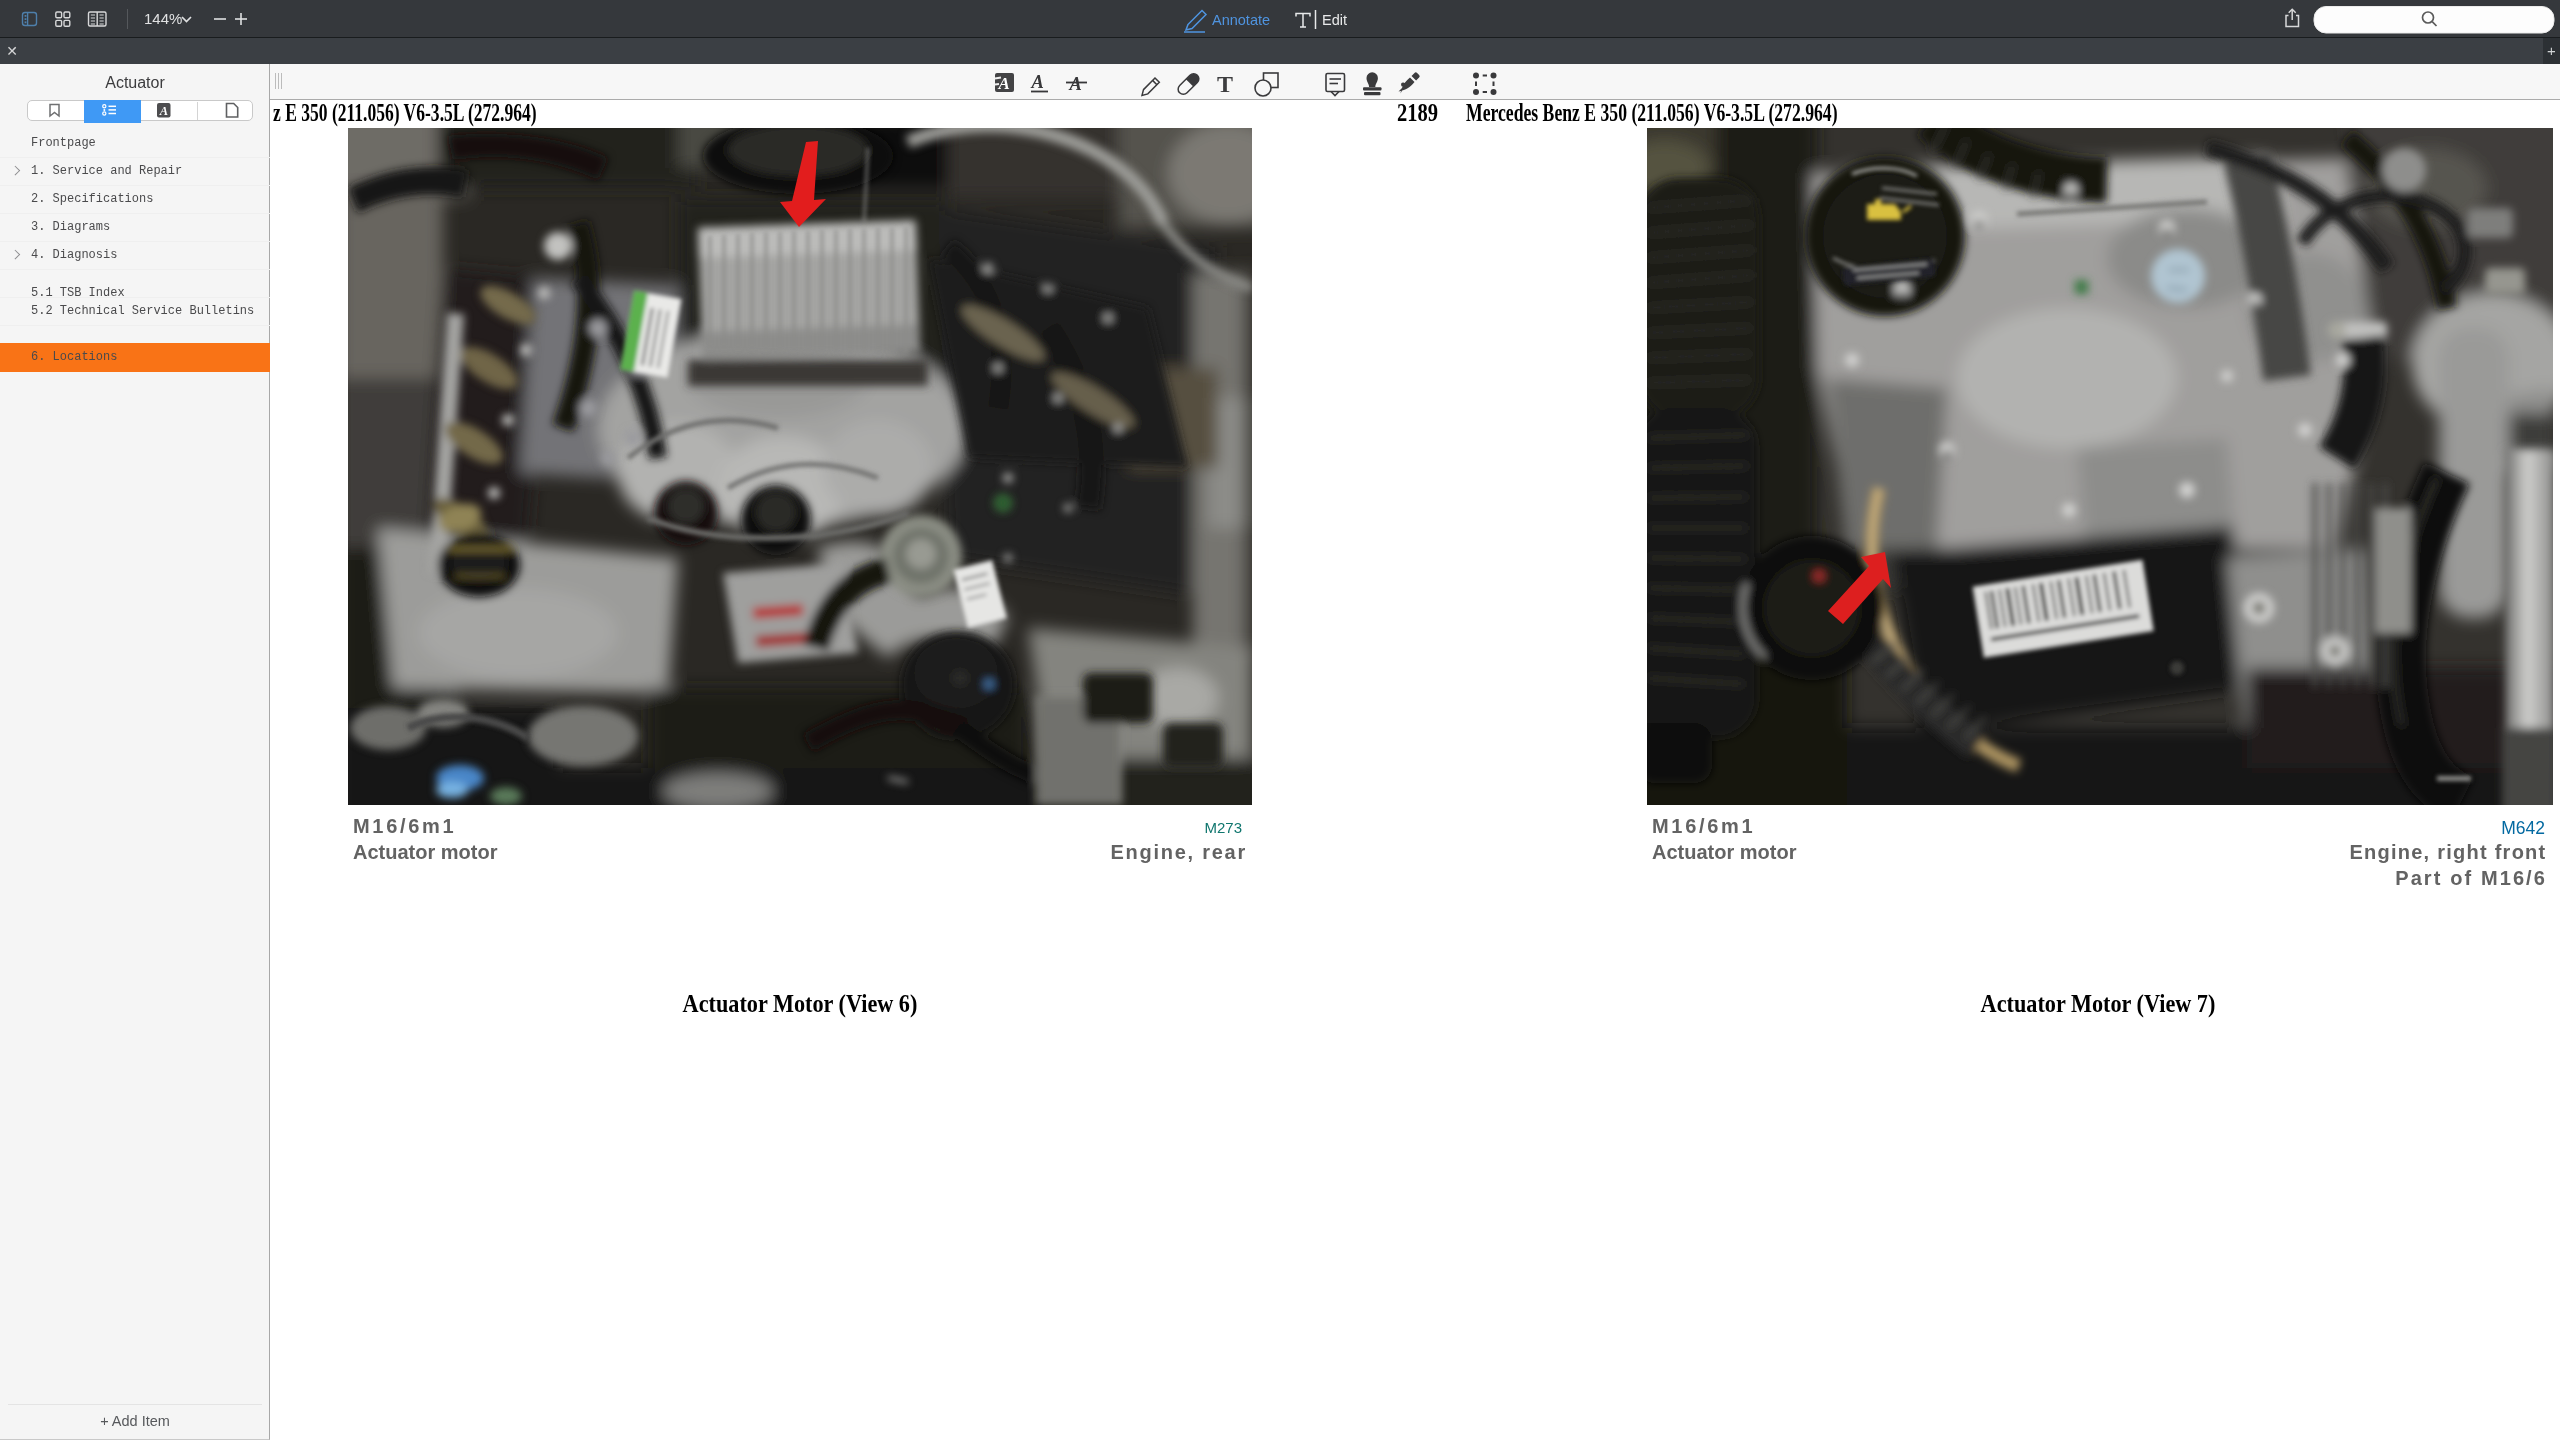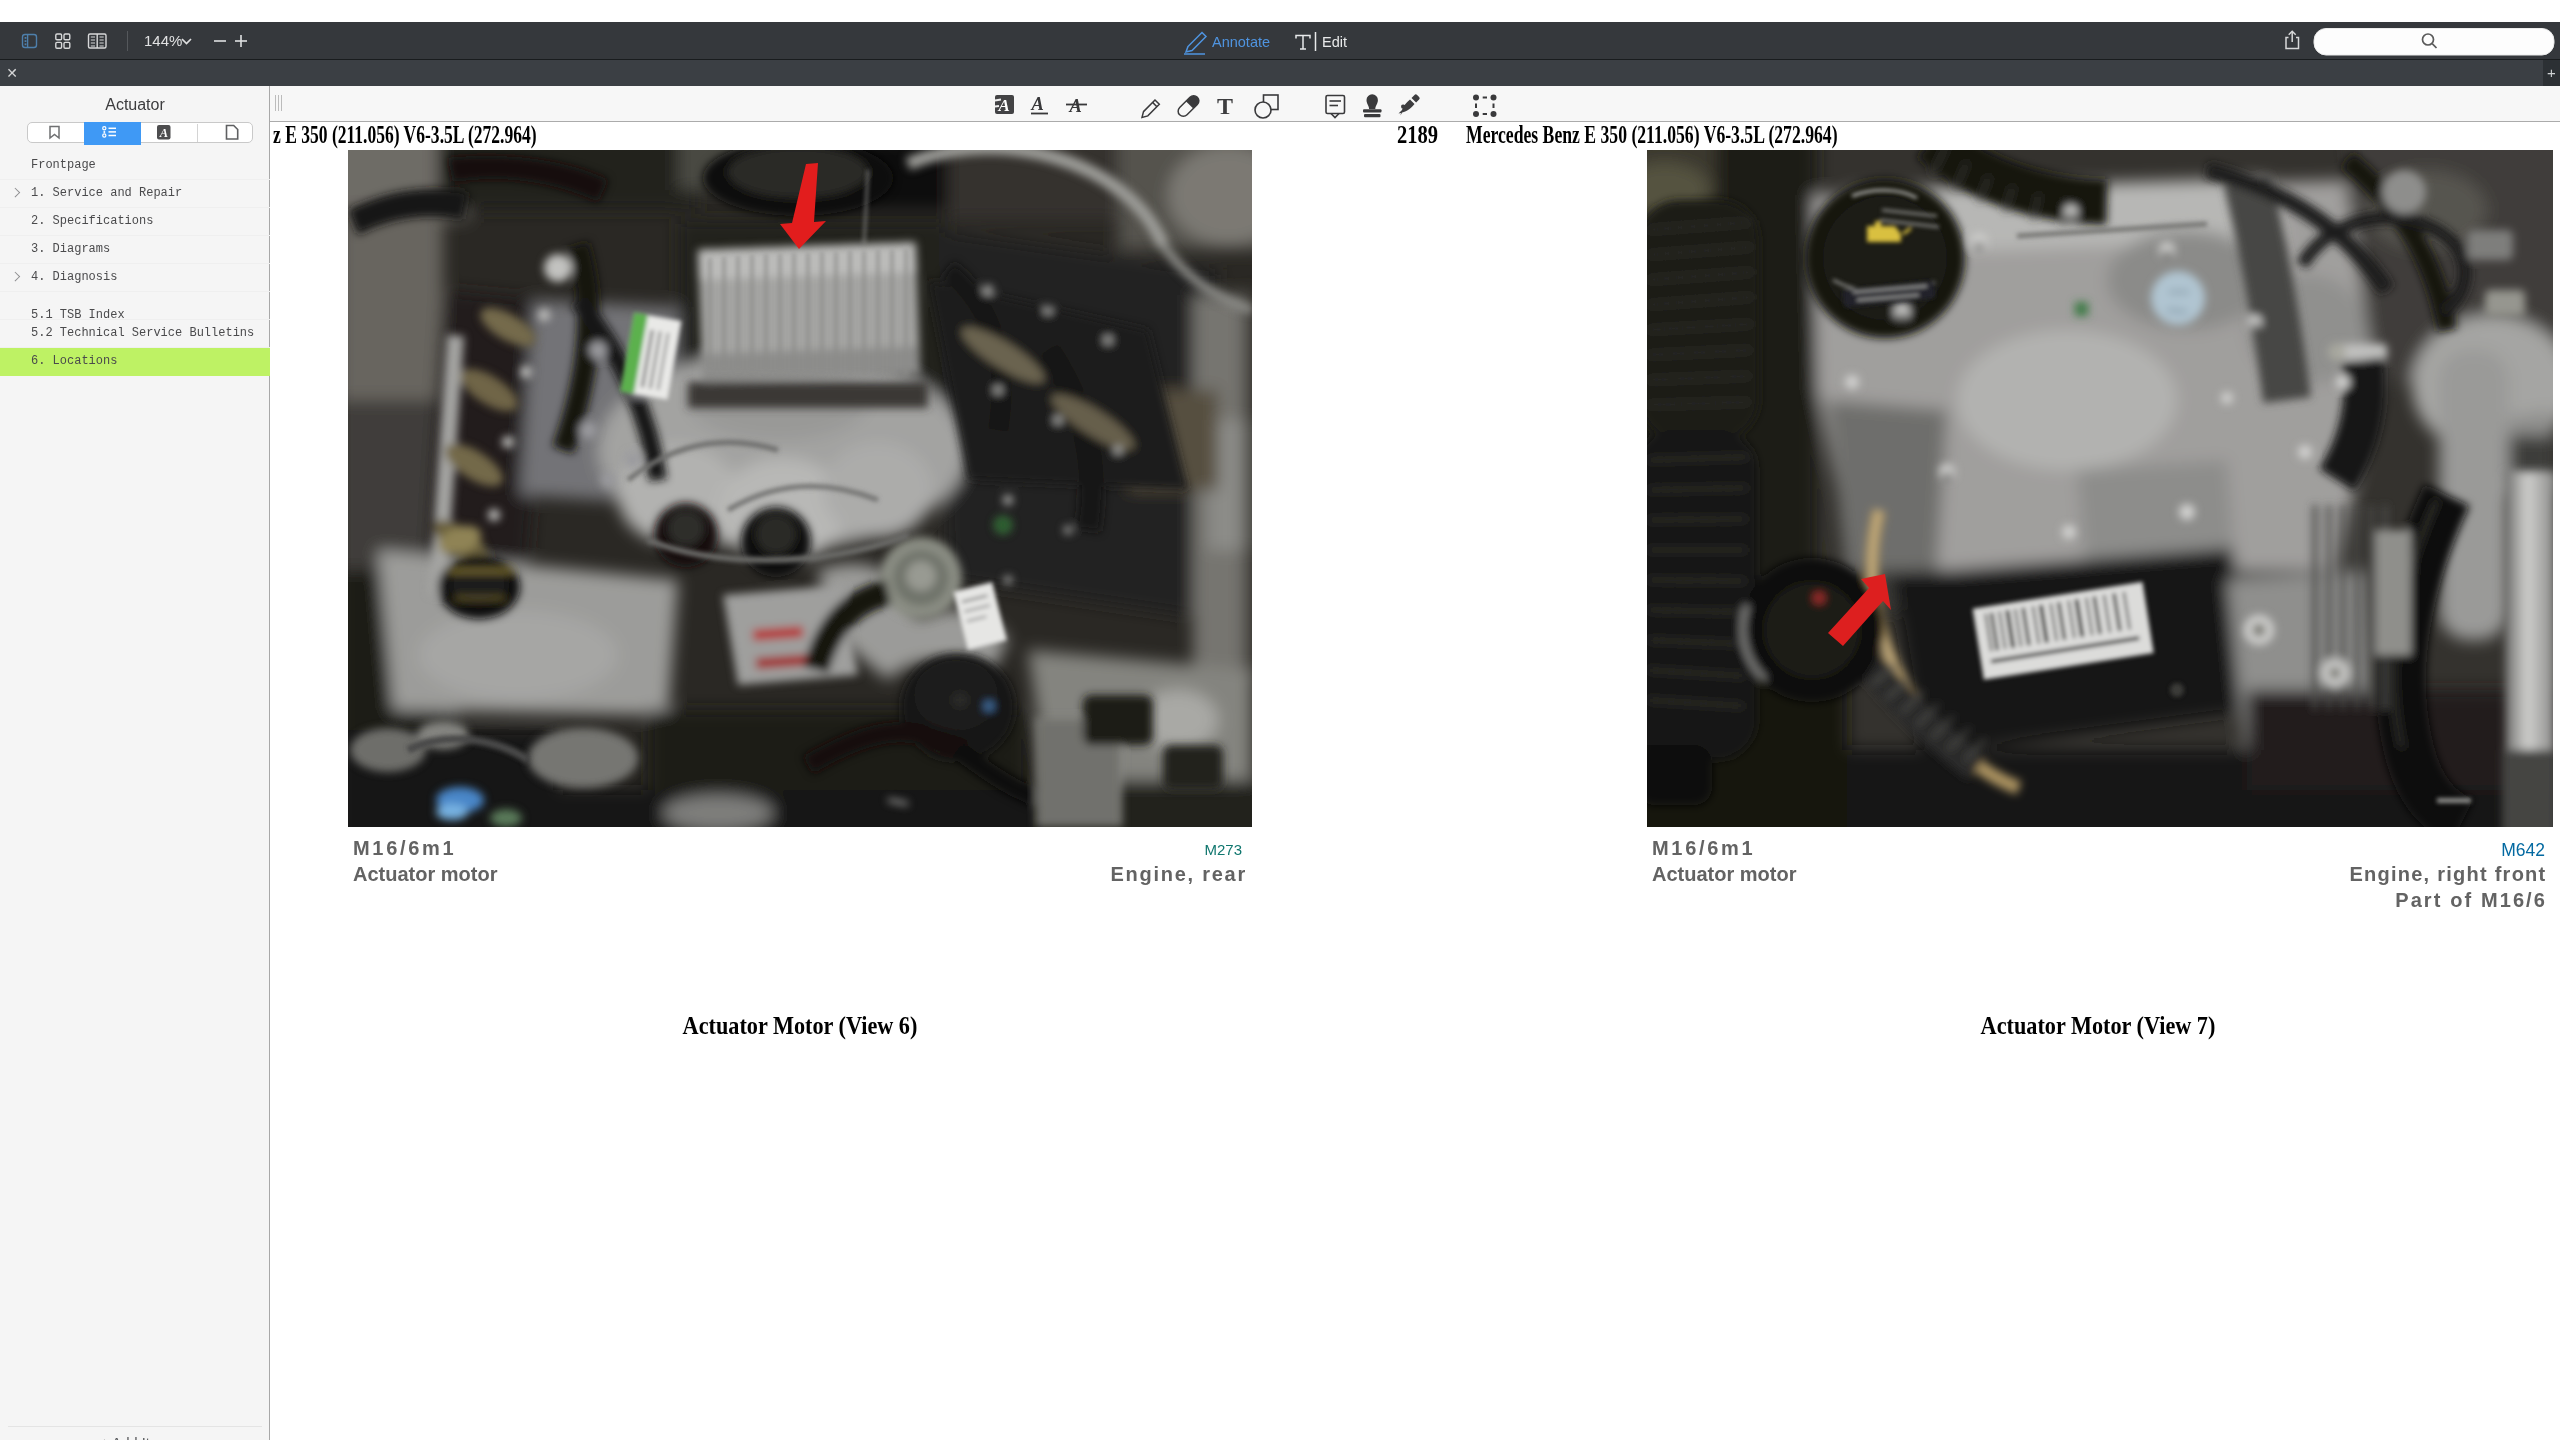--- a/index.html
+++ b/index.html
@@ -1,18 +1,18 @@
 <!DOCTYPE html>
 <html><head>
 <meta charset="utf-8">
 <style>
   * { margin:0; padding:0; box-sizing:border-box; }
   html,body { width:2560px; height:1440px; overflow:hidden; background:#fff;
     font-family:"Liberation Sans", sans-serif; }
-  #app { position:absolute; left:0; top:0; width:2560px; height:1204px;margin-top:22px; }
+  #app { position:absolute; left:0; top:0; width:2560px; height:1204px; }
   .abs { position:absolute; }
 
   #topbar { left:0; top:0; width:2560px; height:38px; background:#35383c; }
   #tabsep { left:0; top:36.5px; width:2560px; height:1.5px; background:#191c1e; }
   #tabbar { left:0; top:38px; width:2560px; height:26px; background:#3b3f44; }
   #plustab { left:2543px; top:38px; width:17px; height:26px; background:#2c3034;
     color:#cfd2d4; font-size:15px; line-height:25px; text-align:center; }
   #tabtitle { left:0; top:38px; width:2543px; height:26px; color:#ced1d3;
     font-size:13px; line-height:26px; text-align:center; }
   #tabclose { left:3px; top:38px; width:18px; height:26px; color:#d5d6d7;
@@ -236,21 +236,21 @@
   <div class="srow" style="top:241px">
       <span class="chev"></span>
       <span class="txt">4. Diagnosis</span>
     </div>
   <div class="srow" style="top:279px">
       <span class="txt">5.1 TSB Index</span>
     </div>
   <div class="srow" style="top:297px">
       <span class="txt">5.2 Technical Service Bulletins</span>
     </div>
-  <div class="srow" style="top:325px;background:#bef264;height:29px">
+  <div class="srow" style="top:343px;background:#f97316;height:29px">
       <span class="txt">6. Locations</span>
     </div>
   <div class="rowsep" style="top:157px"></div>
   <div class="rowsep" style="top:185px"></div>
   <div class="rowsep" style="top:213px"></div>
   <div class="rowsep" style="top:241px"></div>
   <div class="rowsep" style="top:269px"></div>
   <div class="rowsep" style="top:297px"></div>
   <div class="rowsep" style="top:325px"></div>
   <div id="addsep" class="abs"></div>

